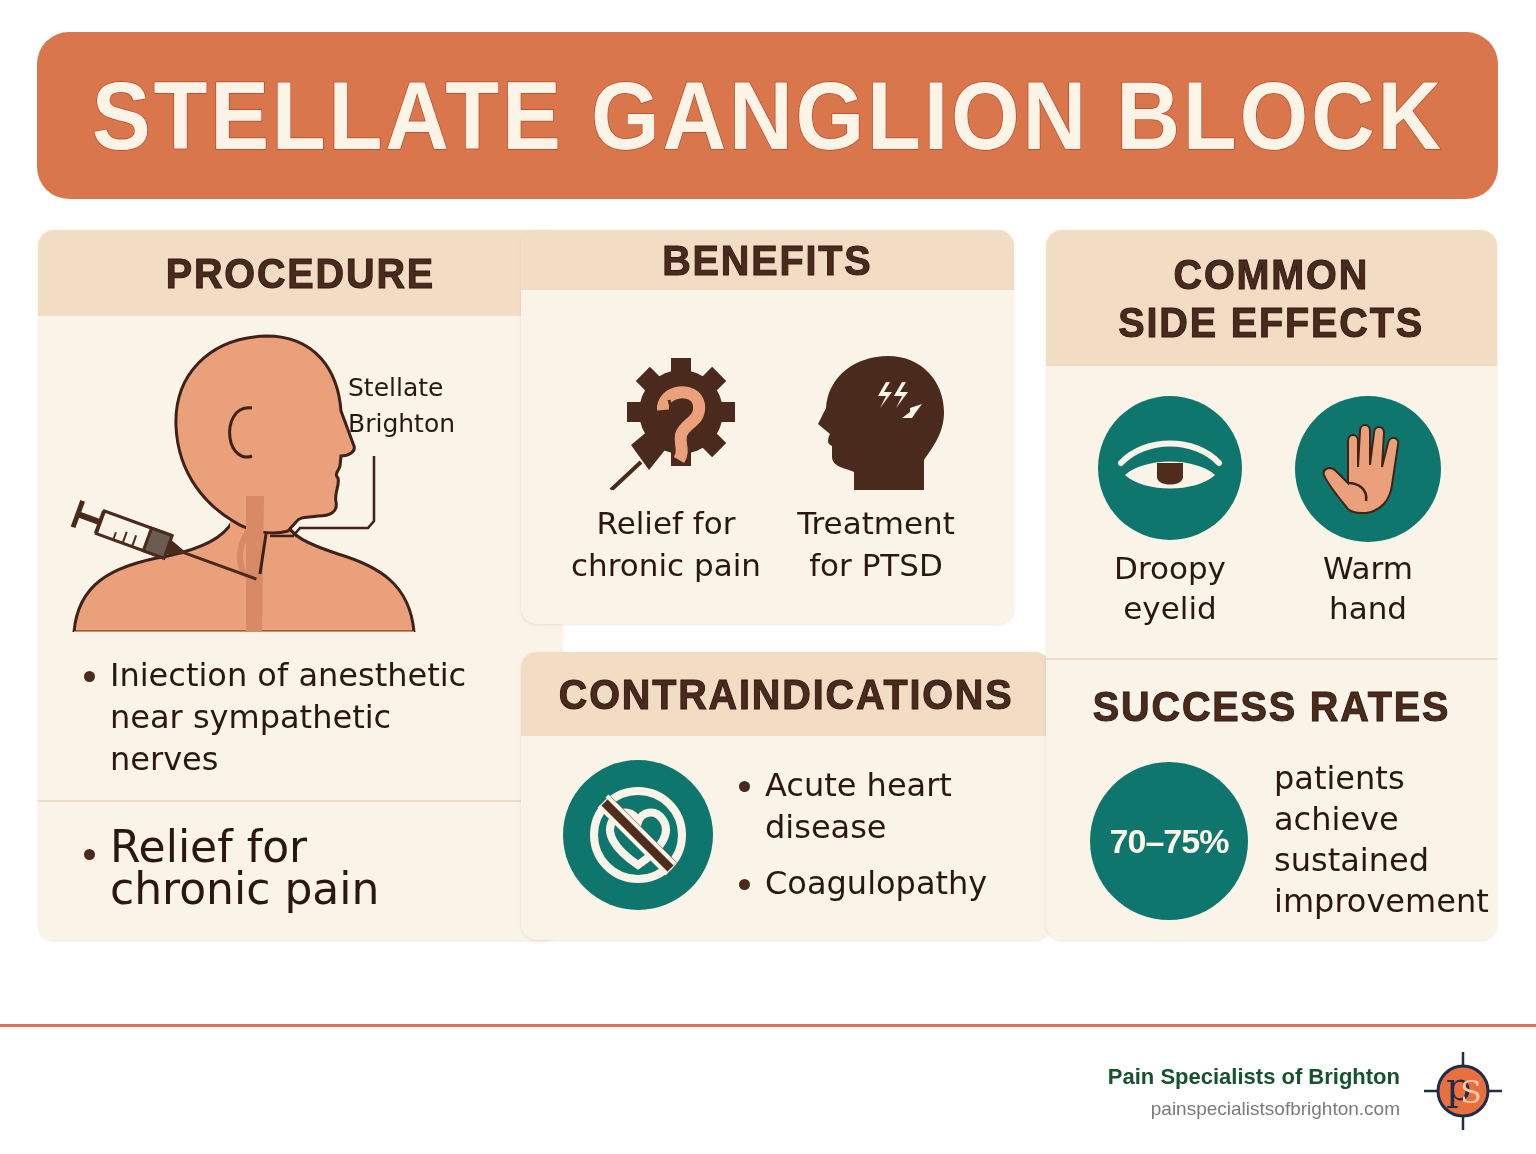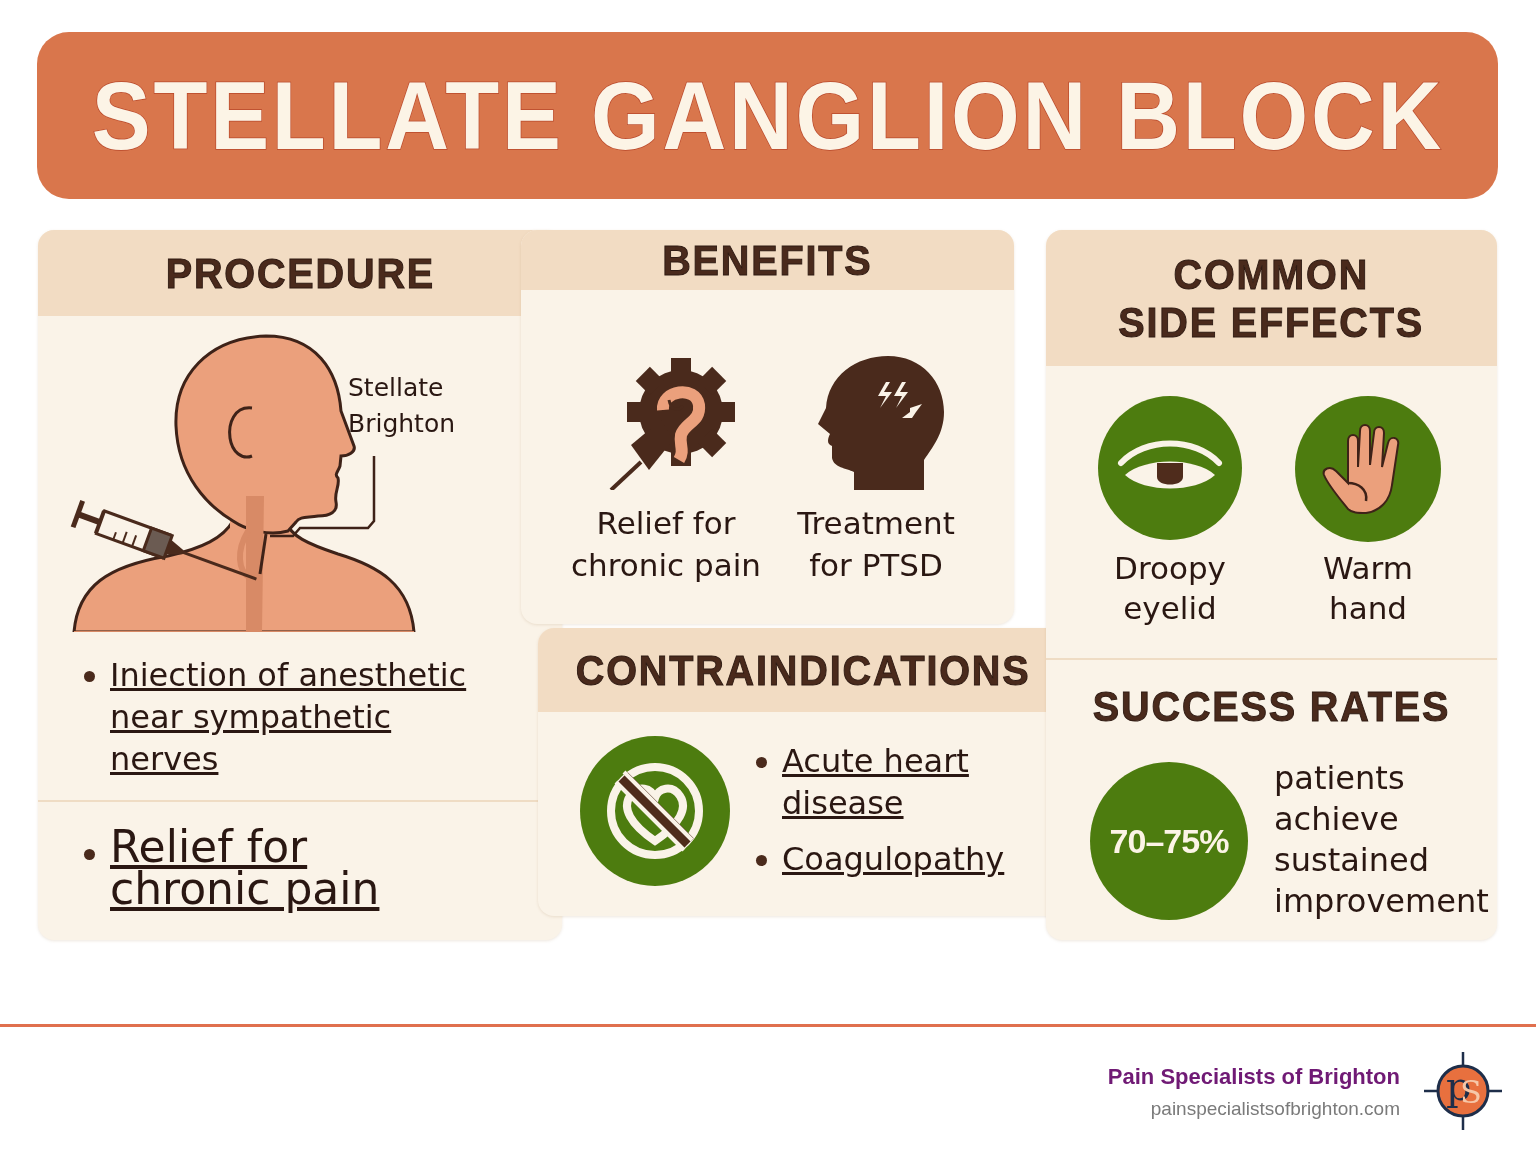--- a/index.html
+++ b/index.html
@@ -29,36 +29,36 @@
   .card-head h2 {
     font-family: "Liberation Sans", sans-serif; font-weight: 700; color: #4A2A1C;
     font-size: 43px; letter-spacing: 2px; line-height: 1.12;
     transform: scaleX(0.92);
     -webkit-text-stroke: 1px #2E1A12;
   }
   .divider { position: absolute; left: 0; right: 0; height: 2px; background: #EFDCC4; }
 
   .body-text { font-family: "DejaVu Sans", sans-serif; color: #2A1712; }
 
-  .bullet-list { list-style: none; text-decoration: underline; }
+  .bullet-list { list-style: none; }
   .bullet-list li { position: relative; padding-left: 30px; }
   .bullet-list li::before {
     content: ""; position: absolute; left: 4px; top: 0.52em;
     width: 11px; height: 11px; border-radius: 50%; background: #4A2A1C;
   }
 
   .icon-circle {
-    position: absolute; border-radius: 50%; background: #4d7c0f;
+    position: absolute; border-radius: 50%; background: #0f766e;
     display: flex; align-items: center; justify-content: center;
   }
 
   .footer-rule { position: absolute; left: 0; top: 1024px; width: 1536px; height: 3px; background: #E0704E; }
   .brand-name {
     position: absolute; right: 136px; top: 1064px;
-    font-family: "Liberation Sans", sans-serif; font-weight: 700; font-size: 22px; color: #701a75;
+    font-family: "Liberation Sans", sans-serif; font-weight: 700; font-size: 22px; color: #14532d;
   }
   .brand-url {
     position: absolute; right: 136px; top: 1098px;
     font-family: "Liberation Sans", sans-serif; font-size: 19px; color: #7A7A7A;
   }
 </style>
 </head>
 <body>
 
 <div class="banner">
@@ -152,21 +152,21 @@
       <path d="M96 32 L 88 46 L 96 46 L 90 58 L 102 42 L 94 42 L 100 32 Z" fill="#FAF3E8"></path>
       <path d="M104 58 L 116 54 L 110 62 L 106 68 L 96 68 L 104 62 Z" fill="#FAF3E8"></path>
     </svg>
     <div class="body-text" style="font-size:31px; line-height:42px; margin-top:8px;">
       <div>Treatment</div>
       <div>for PTSD</div>
     </div>
   </div>
 </div>
 
-<div class="card" style="left:521px; top:628px; width:530px; height:288px;margin-left:17px;">
+<div class="card" style="left:521px; top:652px; width:530px; height:288px;">
   <div class="card-head" style="height:84px;">
     <h2>CONTRAINDICATIONS</h2>
   </div>
   <div class="icon-circle" style="left:42px; top:108px; width:150px; height:150px;">
     <svg width="110" height="110" viewBox="0 0 110 110">
       <circle cx="55" cy="55" r="44" fill="none" stroke="#FAF3E8" stroke-width="8"></circle>
       <path d="M55 85 C 30 68, 22 52, 30 40 C 38 28, 52 32, 55 42 C 58 32, 72 28, 80 40 C 88 52, 80 68, 55 85 Z" fill="none" stroke="#FAF3E8" stroke-width="8"></path>
       <line x1="22" y1="22" x2="88" y2="88" stroke="#4F2C1C" stroke-width="16"></line>
       <line x1="24" y1="16" x2="92" y2="84" stroke="#FAF3E8" stroke-width="4"></line>
       <line x1="16" y1="26" x2="84" y2="94" stroke="#FAF3E8" stroke-width="4"></line>

